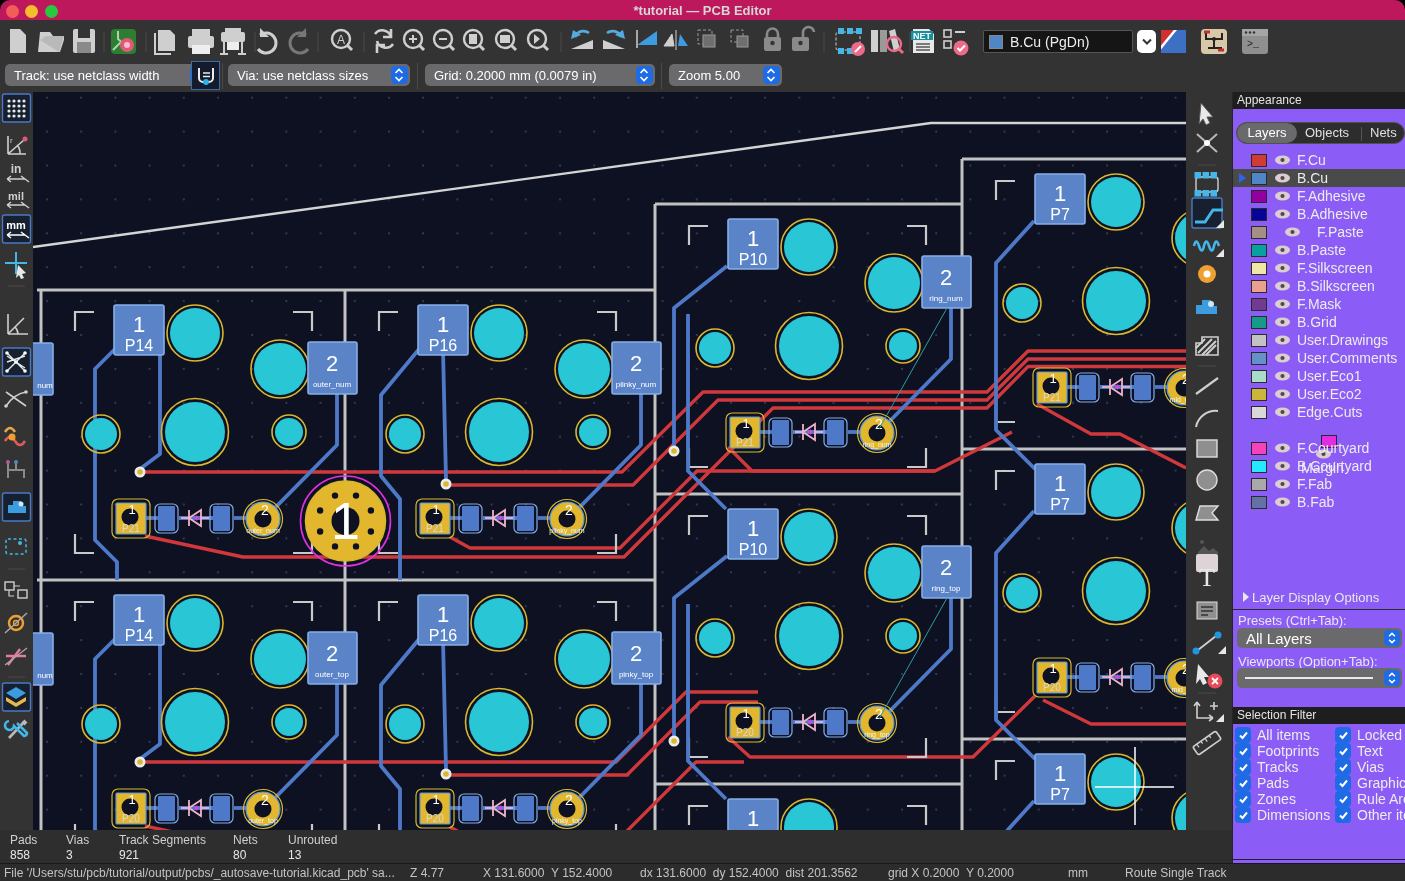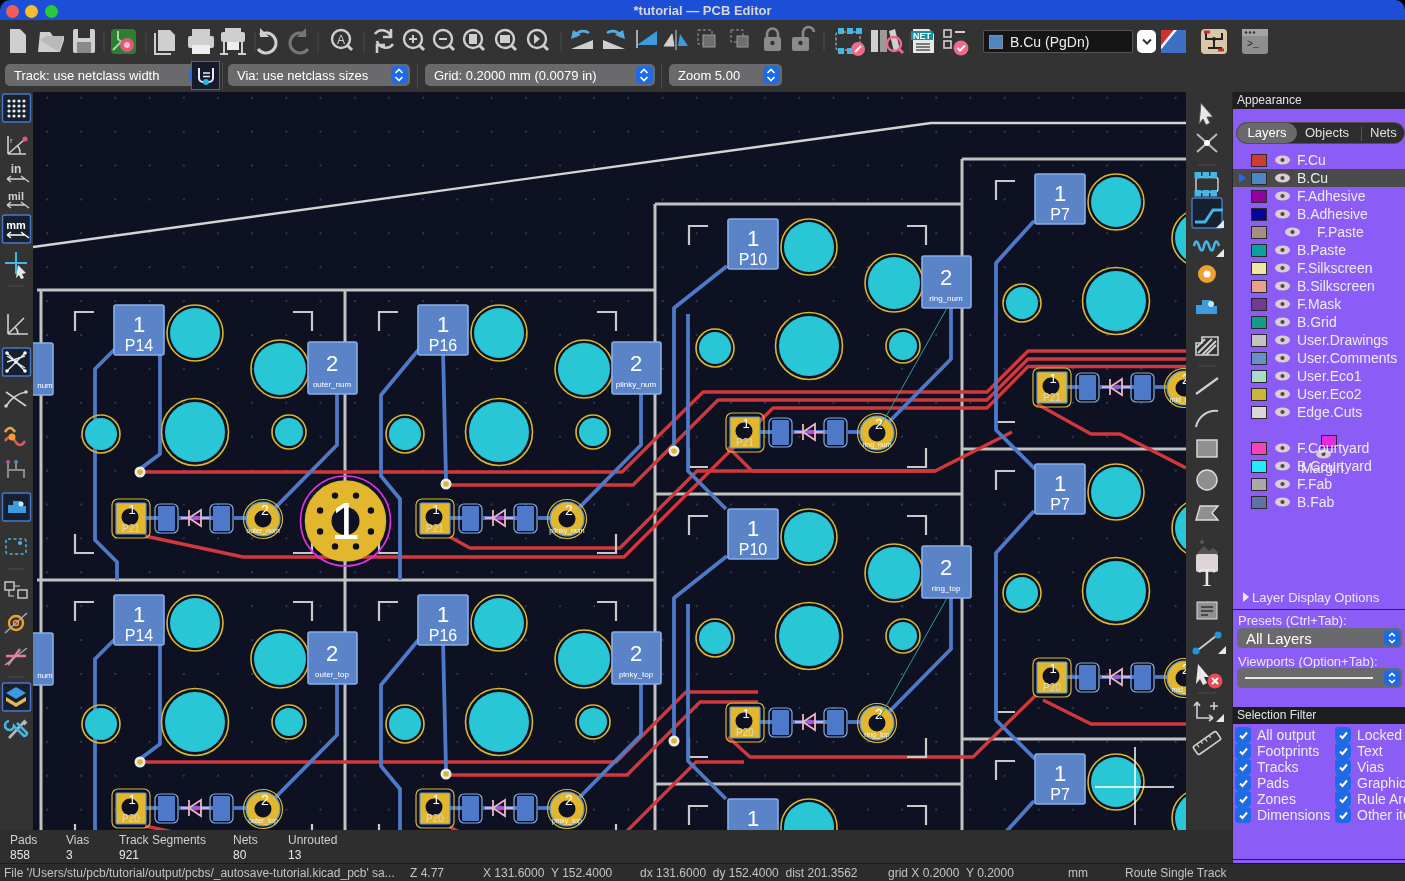--- a/index.html
+++ b/index.html
@@ -1,15 +1,15 @@
 <!DOCTYPE html>
 <html><head><meta charset="utf-8"><style>
 * {margin:0;padding:0;box-sizing:border-box}
 html,body {width:1405px;height:881px;overflow:hidden;background:#000;font-family:"Liberation Sans",sans-serif}
-#titlebar {position:absolute;left:0;top:0;width:1405px;height:20px;background:#1d4ed8;border-radius:10px 10px 0 0;color:#d6d6d6;font-size:13px;font-weight:bold;text-align:center;line-height:21px}
+#titlebar {position:absolute;left:0;top:0;width:1405px;height:20px;background:#be185d;border-radius:10px 10px 0 0;color:#d6d6d6;font-size:13px;font-weight:bold;text-align:center;line-height:21px}
 .tl {position:absolute;top:5px;width:13px;height:13px;border-radius:50%}
 #toolbars {position:absolute;left:0;top:20px;width:1405px;height:72px;background:#333333}
 .dd {position:absolute;background:#6a6a6c;border-radius:5px;height:22px;display:flex;align-items:center;justify-content:space-between}
 .ddt {color:#fff;font-size:13px;margin-left:9px;white-space:nowrap}
 .step {background:#1e6be5;border-radius:4.5px;width:17px;height:18px;margin-right:2.5px;display:flex;align-items:center;justify-content:center;flex:none}
 #panel {position:absolute;left:1232px;top:92px;width:173px;height:771px;background:#8b5cf6;border-left:1px solid #262626}
 .phead {position:absolute;left:0;width:173px;height:17px;background:#1e1e1e;color:#e4e4e4;font-size:12px;padding-left:4px;line-height:17px}
 #tabs {position:absolute;left:3px;top:30px;width:169px;height:22px;background:#2d2d2d;border:1px solid #505050;border-radius:11px}
 #tabsel {position:absolute;left:0px;top:0px;width:60px;height:20px;background:#6a6a6c;border-radius:10px;color:#fff;font-size:13px;text-align:center;line-height:20px}
 .tabt {position:absolute;top:0;color:#e0e0e0;font-size:13px;line-height:20px}
@@ -1064,21 +1064,21 @@
         </svg>
       </span>
     </div>
 <div class="phead" style="top:615px">Selection Filter</div>
 <div style="position:absolute;left:2px;top:635px;height:16px;display:flex;align-items:center">
       <span class="cb">
         <svg width="11" height="11" viewBox="0 0 11 11">
           <path d="M2,5.5 L4.5,8 L9,2.5" stroke="#fff" stroke-width="2" fill="none"></path>
         </svg>
       </span>
-      <span style="color:#ececec;font-size:14px;margin-left:6px;white-space:nowrap">All output</span>
+      <span style="color:#ececec;font-size:14px;margin-left:6px;white-space:nowrap">All items</span>
     </div>
 <div style="position:absolute;left:102px;top:635px;height:16px;display:flex;align-items:center">
       <span class="cb">
         <svg width="11" height="11" viewBox="0 0 11 11">
           <path d="M2,5.5 L4.5,8 L9,2.5" stroke="#fff" stroke-width="2" fill="none"></path>
         </svg>
       </span>
       <span style="color:#ececec;font-size:14px;margin-left:6px;white-space:nowrap">Locked ite</span>
     </div>
 <div style="position:absolute;left:2px;top:651px;height:16px;display:flex;align-items:center">

